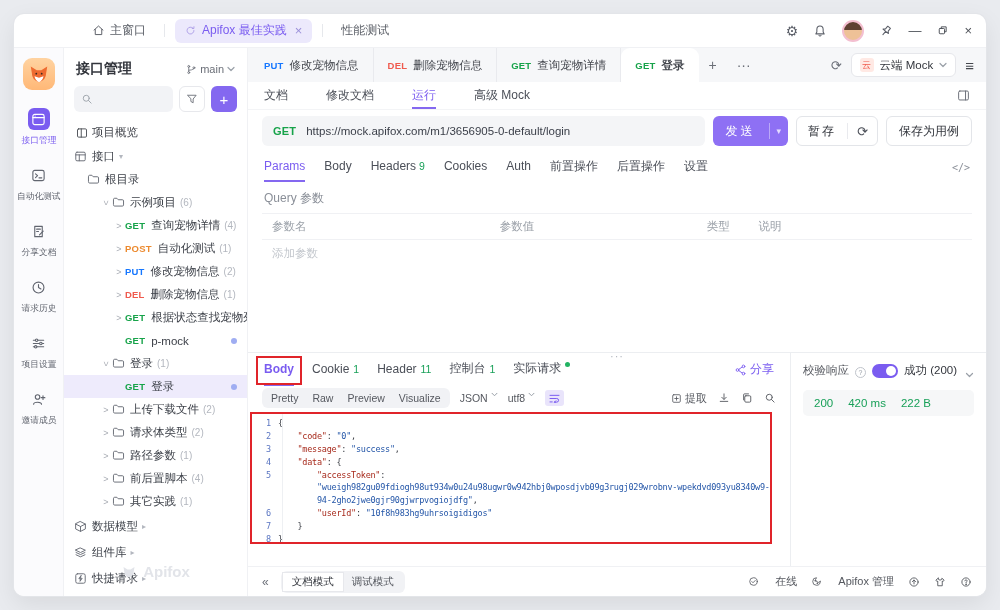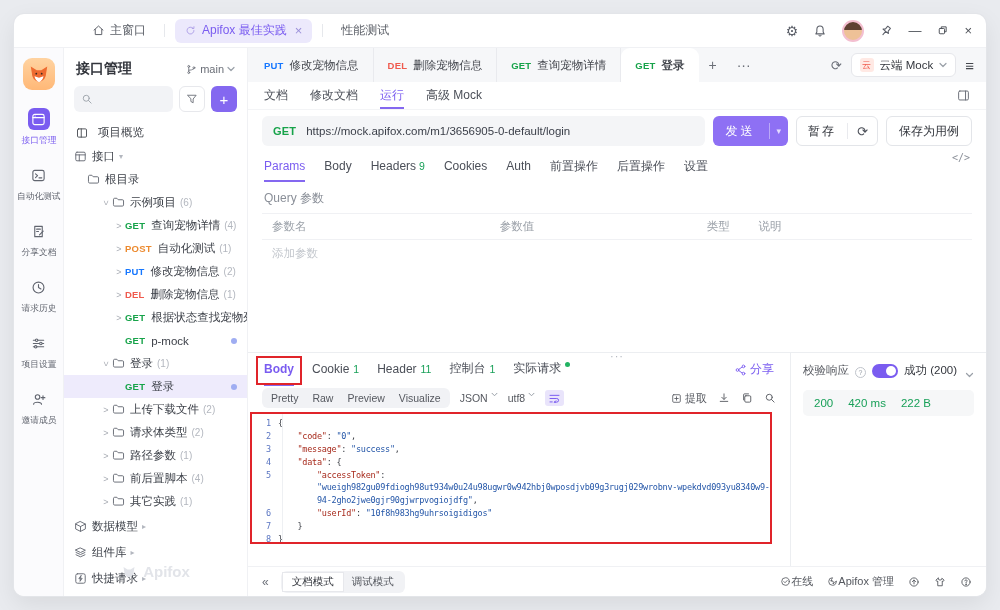--- a/index.html
+++ b/index.html
@@ -39,21 +39,21 @@
 
   
   .tree-panel{width:184px;flex:none;border-right:1px solid #f0f1f4;display:flex;flex-direction:column;position:relative;background:#fff;}
   .tp-header{display:flex;align-items:center;justify-content:space-between;padding:12px 12px 8px;}
   .tp-title{font-size:14px;font-weight:bold;color:#33363d}
   .branch{display:flex;align-items:center;gap:3px;font-size:11px;color:#6b6f78}
   .tp-search{display:flex;align-items:center;gap:6px;padding:0 10px 8px;}
   .search-box{flex:1;height:26px;background:#f2f3f6;border-radius:6px;display:flex;align-items:center;padding:0 7px;color:#9aa0a8}
   .filter-btn{width:26px;height:26px;border:1px solid #e7e8ec;border-radius:6px;display:flex;align-items:center;justify-content:center;color:#6b6f78;background:#fff}
   .add-btn{width:26px;height:26px;border-radius:6px;background:#8468f0;color:#fff;font-size:15px;display:flex;align-items:center;justify-content:center}
-  .tp-overview{display:flex;align-items:center;gap:10px;font-size:11.5px;color:#44474e;padding:5px 12px;}
+  .tp-overview{display:flex;align-items:center;gap:4px;font-size:11.5px;color:#44474e;padding:5px 12px;}
   .tree{flex:1;overflow:hidden;padding-bottom:4px}
   .tree-row{display:flex;align-items:center;height:23px;font-size:11.5px;color:#3e424a;white-space:nowrap;overflow:hidden;cursor:pointer}
   .tree-row.selected{background:#eeebfc}
   .tree-row .chev{width:12px;flex:none;color:#a6aab2;font-size:9px;display:flex;justify-content:center}
   .tree-row .chev.open{transform:rotate(90deg)}
   .tree-row .ficon{color:#6b6f78;margin-right:5px;flex:none}
   .tree-row .cnt{color:#b3b7bf;font-size:10px;margin-left:4px}
   .tree-row .caret{color:#b3b7bf;font-size:8px;margin-left:4px}
   .tree-row .dot{width:6px;height:6px;border-radius:50%;background:#9fadf2;margin-left:auto;margin-right:10px;flex:none}
   .m{font-weight:bold;font-size:9.5px;margin-right:6px;letter-spacing:.2px}
@@ -86,21 +86,21 @@
   .send-btn{height:30px;background:#8e70f4;border-radius:6px;color:#fff;font-size:12px;display:flex;align-items:center;}
   .send-label{padding:0 13px;letter-spacing:3px}
   .send-split{width:1px;height:16px;background:rgba(255,255,255,.4)}
   .send-caret{padding:0 7px;font-size:9px;color:#e4dcff}
   .stash-group{height:30px;border:1px solid #e3e5e9;border-radius:6px;display:flex;align-items:center;background:#fff}
   .stash-label{font-size:12px;color:#33363d;padding:0 11px;letter-spacing:2px}
   .stash-div{width:1px;height:16px;background:#e9eaee}
   .undo-g{padding:0 9px;color:#4b4f58;font-size:13px}
   .save-btn{height:30px;border:1px solid #e3e5e9;border-radius:6px;background:#fff;font-size:12px;color:#33363d;display:flex;align-items:center;padding:0 12px;white-space:nowrap}
 
-  .req-tabs{height:30px;flex:none;display:flex;gap:19px;padding:0 16px;}
+  .req-tabs{height:30px;flex:none;display:flex;align-items:center;gap:19px;padding:0 16px;}
   .req-tab{font-size:12px;color:#4b4f58;height:100%;display:flex;align-items:center;gap:3px;border-bottom:2px solid transparent}
   .req-tab.active{color:#7a5cf0;border-bottom-color:#8468f0}
   .cnt-green{color:#18a058;font-size:10.5px}
   .code-glyph{margin-left:auto;font-family:"DejaVu Sans Mono",monospace;font-size:10px;color:#8a8f98}
 
   .query-label{font-size:12px;color:#8a8f98;padding:8px 16px 6px}
   .param-table{margin:0 14px;border-top:1px solid #f0f1f4;}
   .pt-head,.pt-add{display:grid;grid-template-columns:33% 30% 7.5% auto;align-items:center;padding:0 10px}
   .pt-head{height:26px;border-bottom:1px solid #f0f1f4}
   .pt-head span{font-size:11.5px;color:#9aa0a8}
@@ -144,21 +144,21 @@
   .result-chip{margin-top:12px;height:26px;background:#f6f7f8;border-radius:5px;display:flex;align-items:center;gap:15px;padding:0 11px}
   .result-chip span{font-size:11.5px;color:#18a058}
 
   
   .bottombar{height:30px;flex:none;border-top:1px solid #f0f1f4;display:flex;align-items:center;padding:0 14px;gap:12px}
   .collapse-g{color:#6b6f78;font-size:12px}
   .mode-switch{display:flex;align-items:center;background:#f1f2f5;border-radius:6px;padding:2px;height:22px}
   .ms-item{font-size:10.5px;color:#55585f;padding:2px 9px;border-radius:0}
   .ms-item.active{background:#fff;color:#33363d;box-shadow:0 0 0 1px #e7e8ec}
   .bb-right{margin-left:auto;display:flex;align-items:center;gap:14px;color:#55585f}
-  .bb-item{display:flex;align-items:center;gap:0;font-size:11px;color:#55585f}
+  .bb-item{display:flex;align-items:center;gap:16px;font-size:11px;color:#55585f}
 </style>
 </head>
 <body>
 
 <div class="stage" data-name="desktop-background">
   <div class="window" data-name="apifox-window">
 
     <div class="titlebar" data-name="titlebar">
       <div class="tb-left">
         <span class="tb-item" data-name="home-window-tab">
@@ -508,21 +508,21 @@
               <span>云端 Mock</span>
               <svg class="ic chev-s" data-name="chevron-down-icon" width="8" height="6" viewBox="0 0 8 6">
                   <path d="M1 1.5 L4 4.5 L7 1.5"></path>
                 </svg>
             </span>
             <span class="menu-g" data-name="env-menu-icon">≡</span>
           </div>
         </div>
 
         <div class="doc-toolbar" data-name="doc-toolbar">
-          <div id="doc-tabs" style="display:flex;gap:22px;height:100%">
+          <div id="doc-tabs" style="display:flex;gap:38px;height:100%">
   <span class="doc-tab " data-name="tab-文档">文档</span>
   <span class="doc-tab " data-name="tab-修改文档">修改文档</span>
   <span class="doc-tab active" data-name="tab-运行">运行</span>
   <span class="doc-tab " data-name="tab-高级 Mock">高级 Mock</span>
             </div>
           <svg class="ic panel-toggle" data-name="toggle-right-panel-icon" width="13" height="13" viewBox="0 0 16 16">
               <rect x="2" y="2.5" width="12" height="11" rx="1.5"></rect>
               <path d="M10.5 2.5 V13.5"></path>
             </svg>
         </div>

